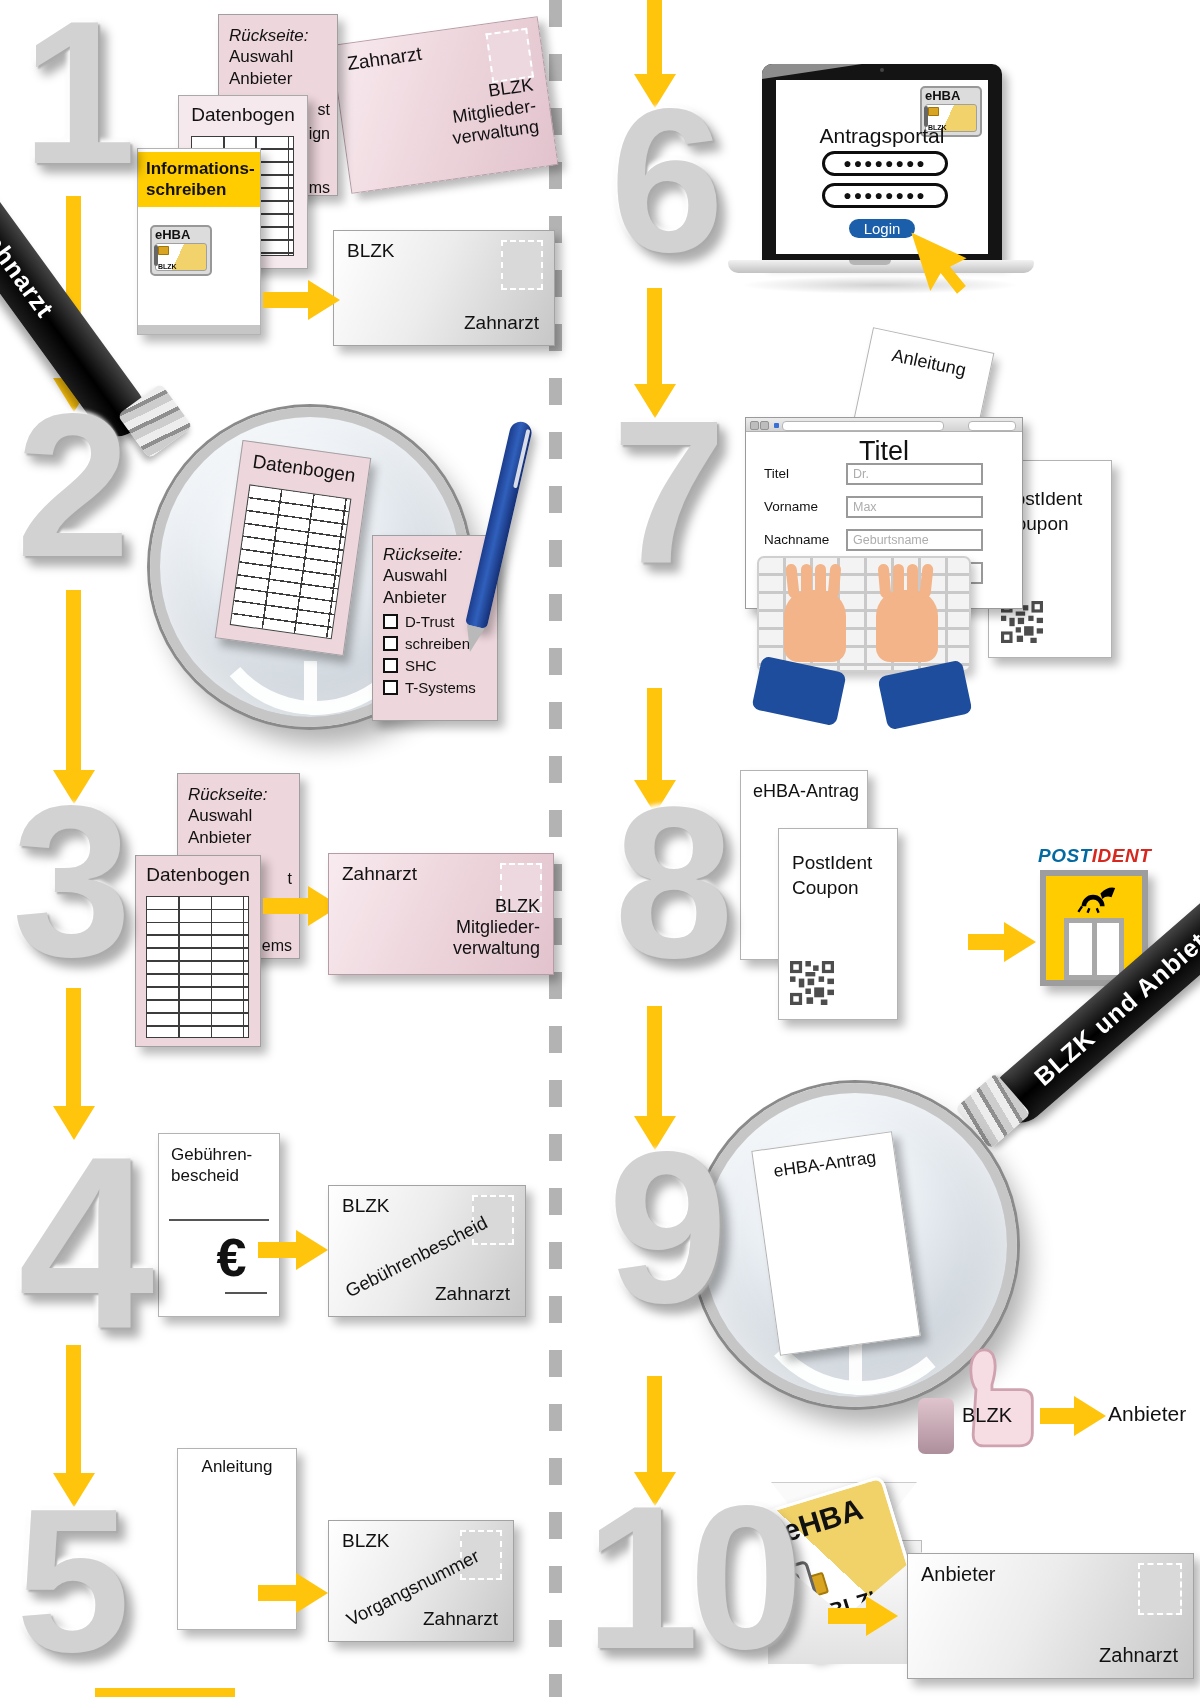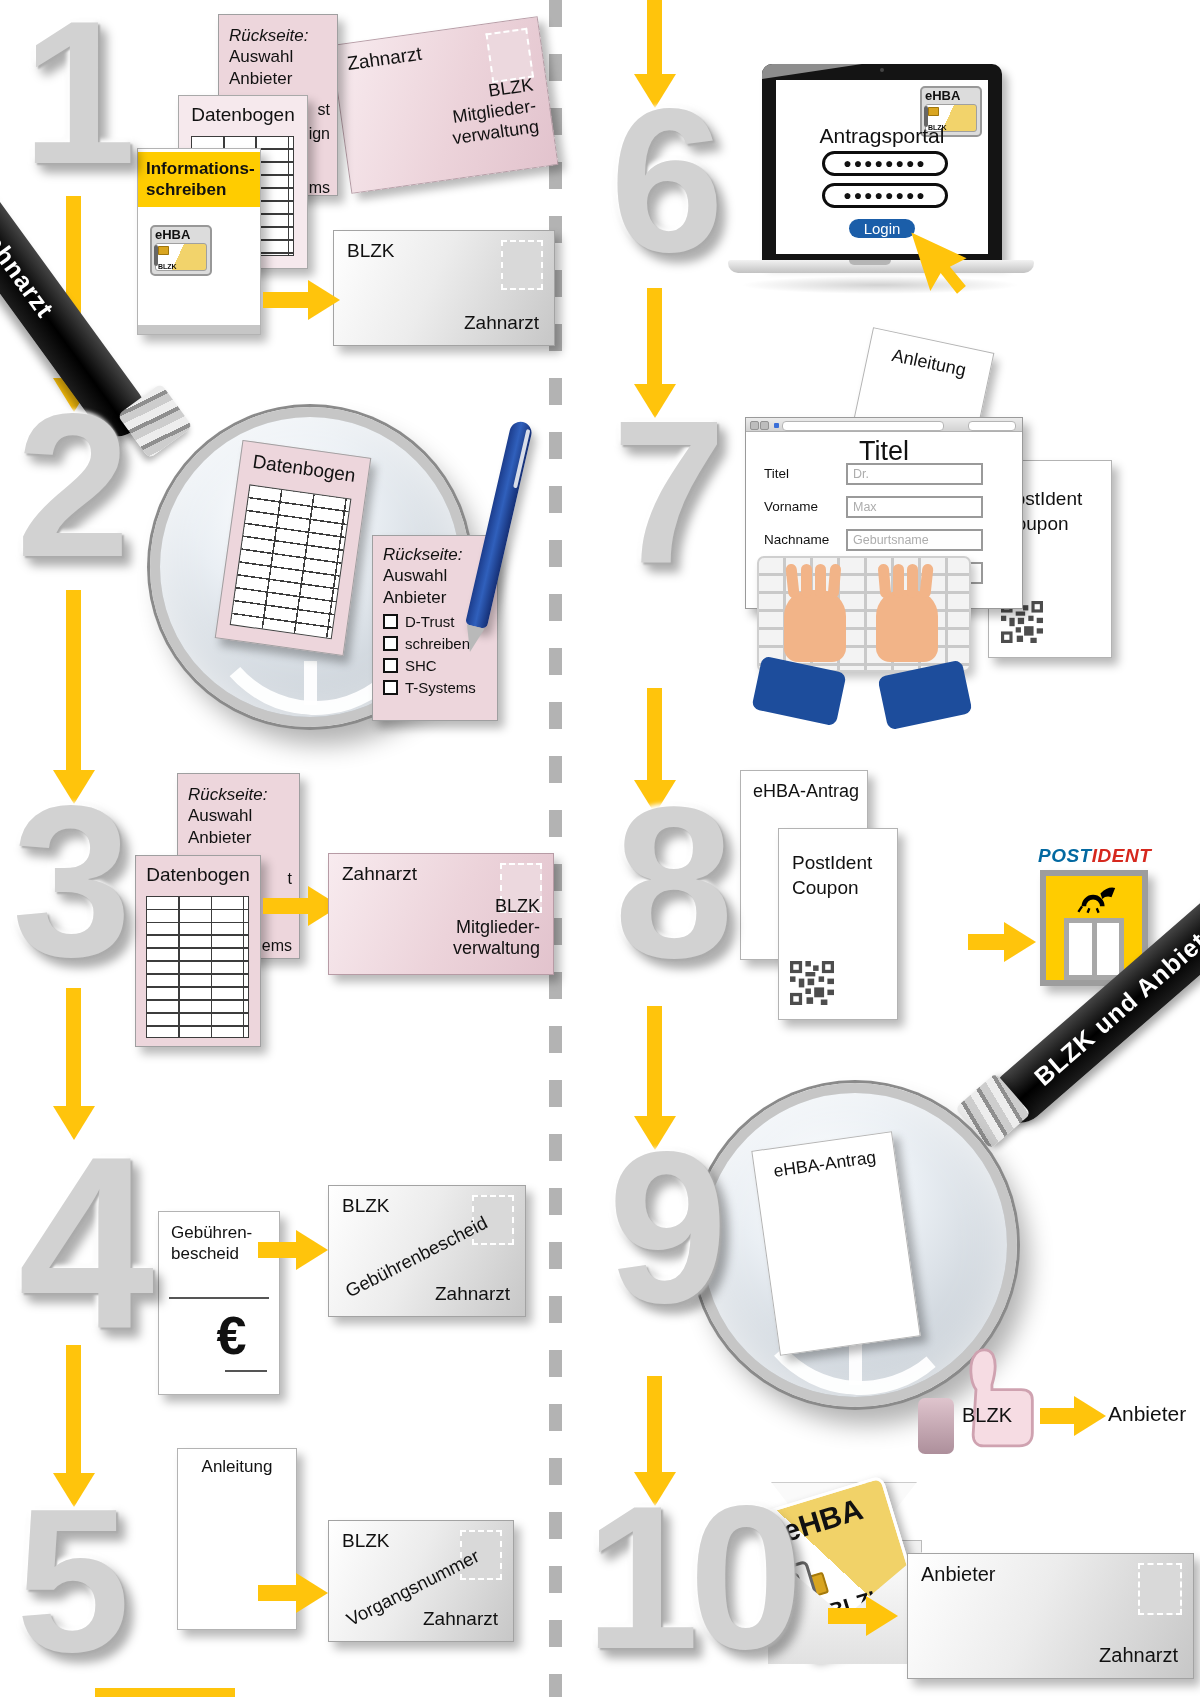--- a/index.html
+++ b/index.html
@@ -250,21 +250,21 @@
         <div>Mitglieder-</div>
         <div>verwaltung</div>
       </div>
     </div>
     <div class="shaftV" style="left:66px;top:988px;height:120px"></div>
     <div class="headD" style="left:53px;top:1106px"></div>
     <div class="num" style="left:12px;top:774px;font-size:215px">3</div>
   </div>
 
   <div class="abs" style="inset:0">
-    <div class="doc sh" style="left:158px;top:1211px;width:120px;height:182px">
+    <div class="doc sh" style="left:158px;top:1133px;width:120px;height:182px">
       <div style="padding:10px 0 0 12px;font-size:17px;line-height:1.25">
         <span>Gebühren-</span><br>
         <span>bescheid</span>
       </div>
       <div style="position:absolute;left:10px;right:10px;top:85px;border-top:2px solid #555"></div>
       <div style="position:absolute;left:48%;top:92px;font-size:54px;font-weight:bold">€</div>
       <div style="position:absolute;left:55%;width:35%;top:158px;border-top:2px solid #555"></div>
     </div>
     <div class="shaftH" style="left:258px;top:1242px;width:40px"></div>
     <div class="headR" style="left:296px;top:1230px"></div>

